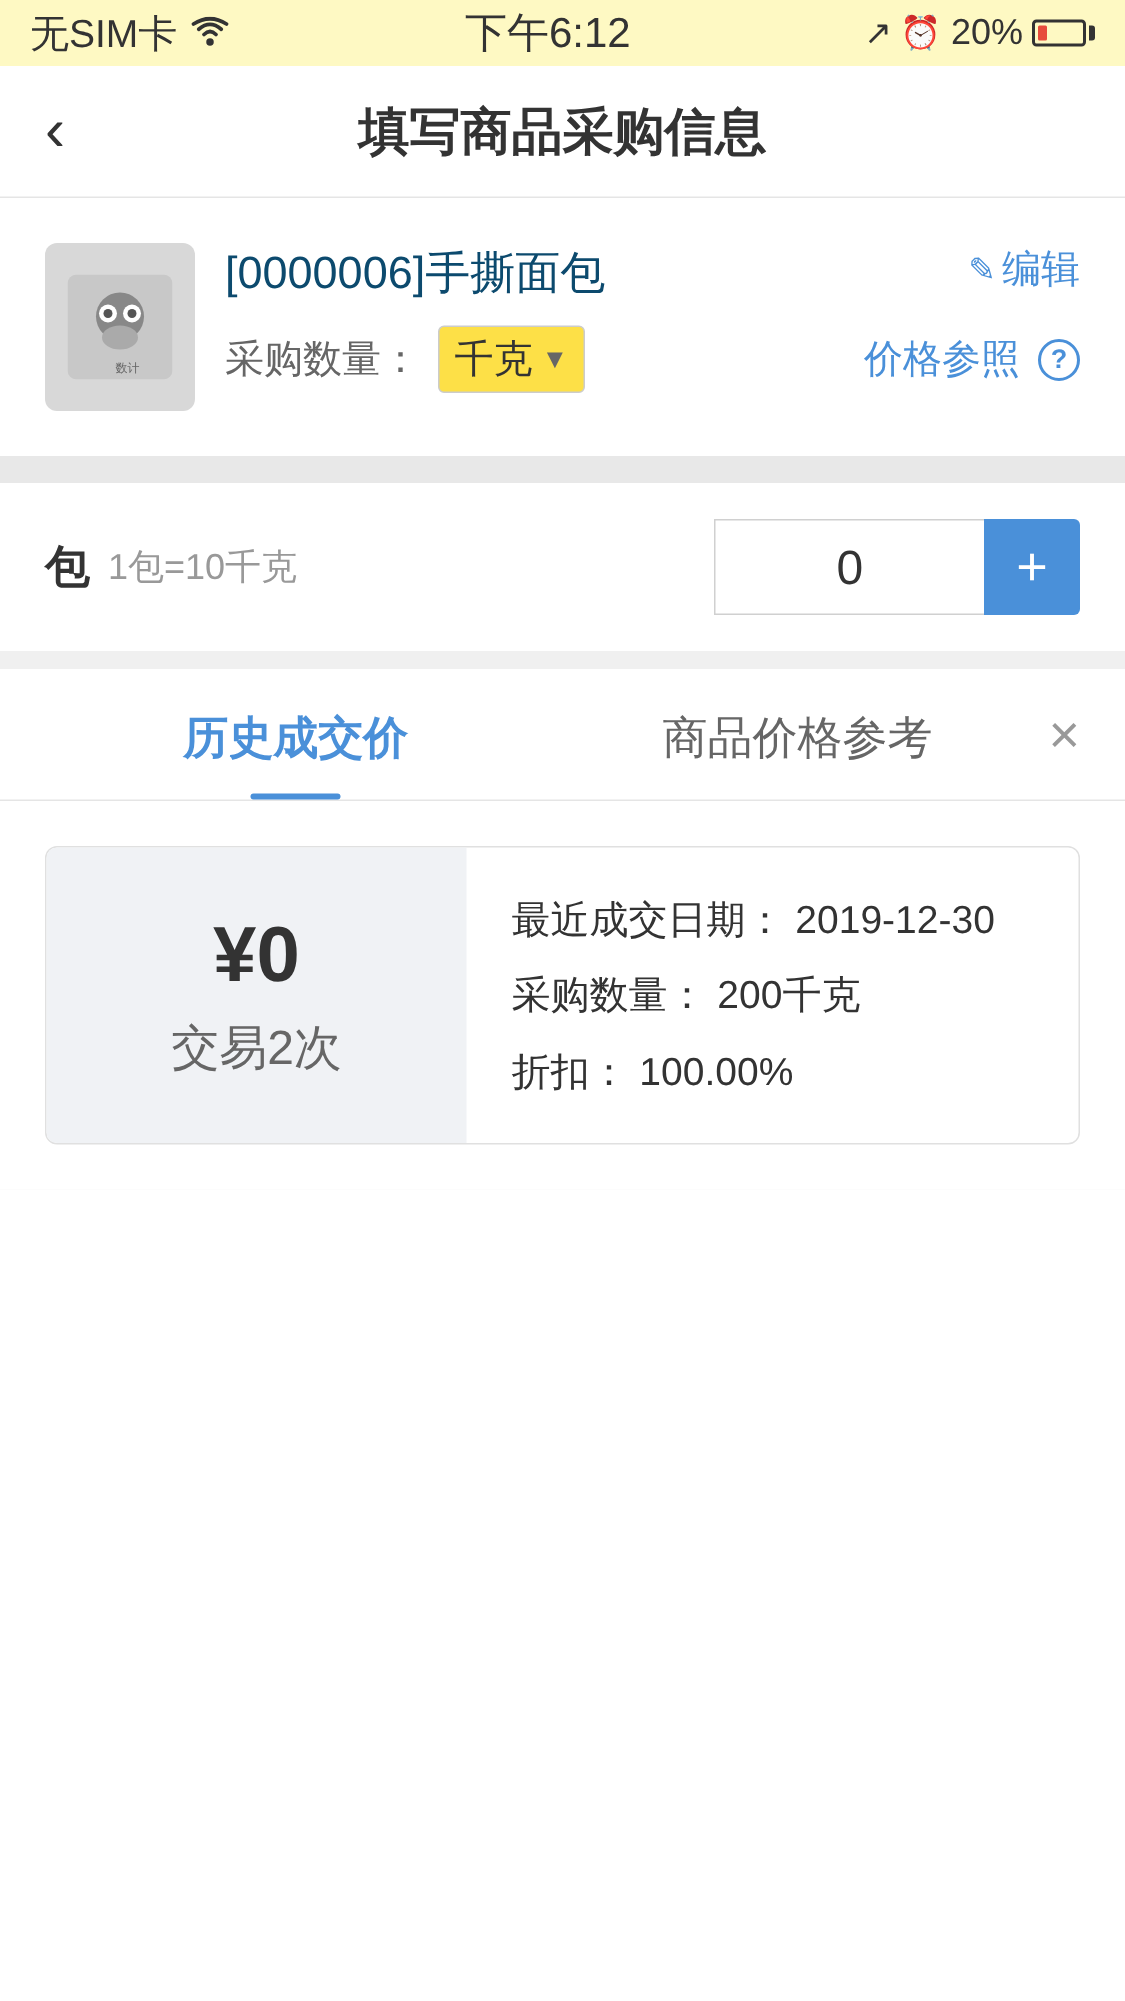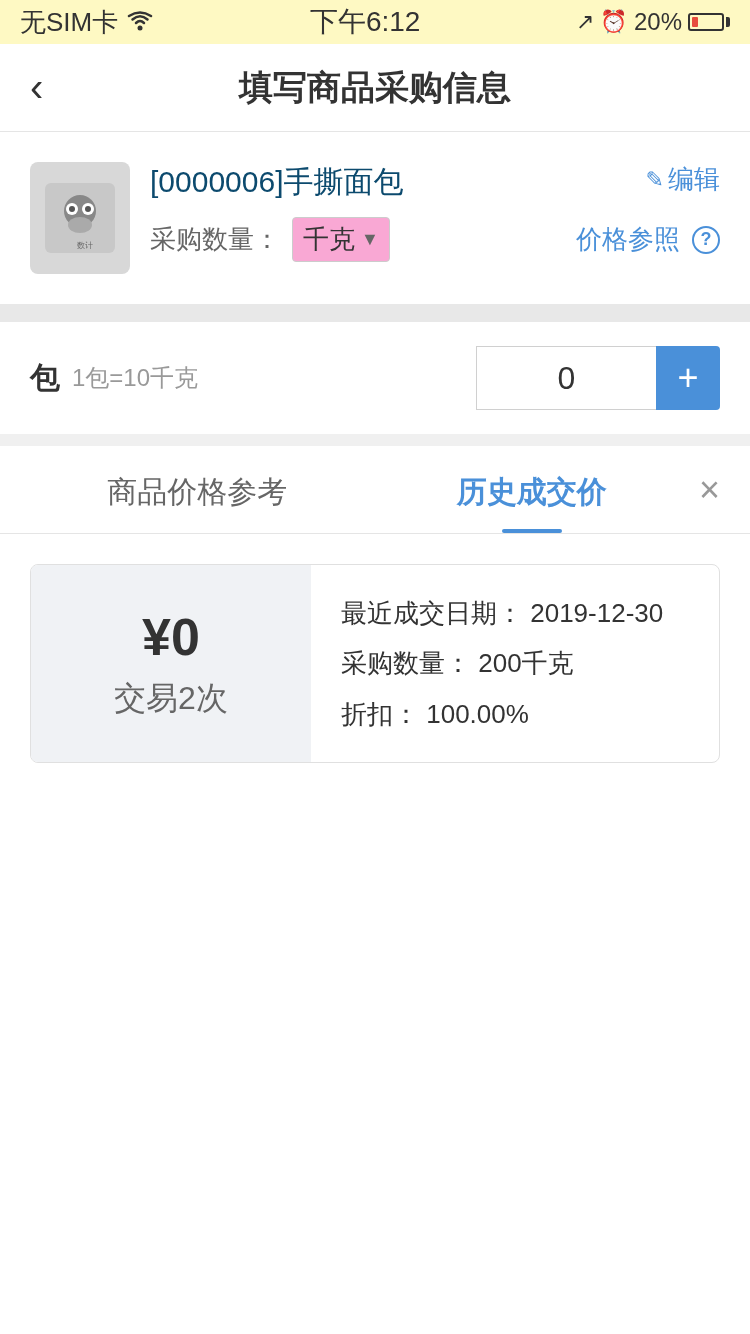--- a/index.html
+++ b/index.html
@@ -160,21 +160,21 @@
     .purchase-unit-label {
       font-size: 26px;
       color: #666;
     }
     .unit-select {
       border: 1px solid #ccc;
       border-radius: 4px;
       padding: 4px 10px;
       font-size: 26px;
       color: #333;
-      background: #f9a8d4;
+      background: #fde047;
       display: flex;
       align-items: center;
       gap: 6px;
       cursor: pointer;
     }
     .unit-select-arrow {
       font-size: 18px;
       color: #666;
     }
     .price-reference {
@@ -450,22 +450,22 @@
   <div class="quantity-control">
     <input class="qty-input" type="text" value="0" style="">
     <button class="qty-plus-btn">
       <span class="qty-plus-icon">+</span>
     </button>
   </div>
 </div>
 
 <div class="tab-section">
   <div class="tab-header">
+    <div class="tab-item active">历史成交价</div>
     <div class="tab-item">商品价格参考</div>
-    <div class="tab-item active">历史成交价</div>
     <div class="tab-close">×</div>
   </div>
 
   <div class="content-area">
     <div class="trade-card">
       <div class="trade-left">
         <div class="trade-price">¥0</div>
         <div class="trade-count">交易2次</div>
       </div>
       <div class="trade-right">

